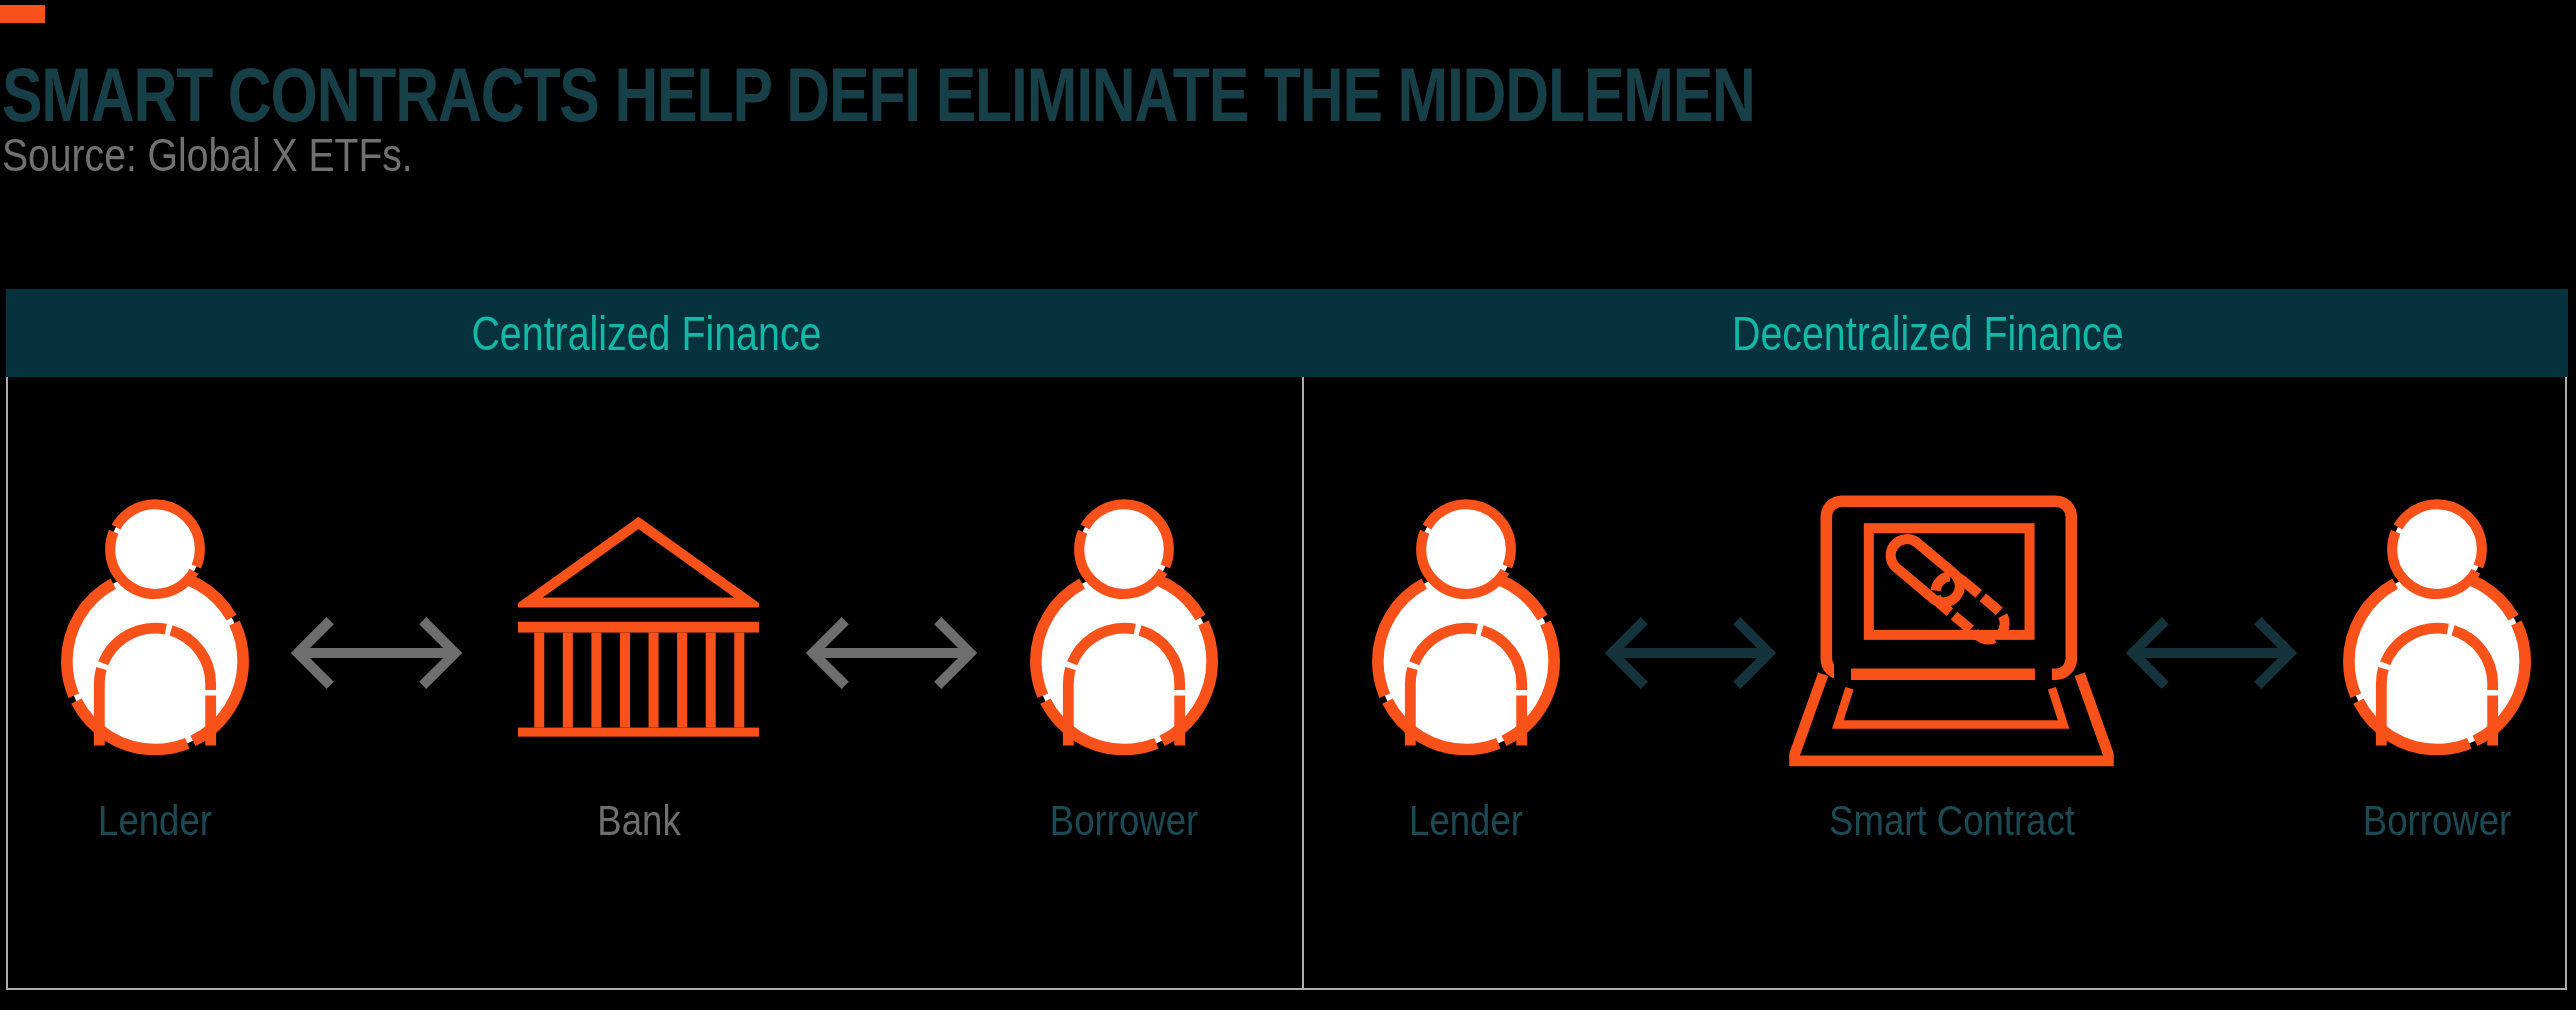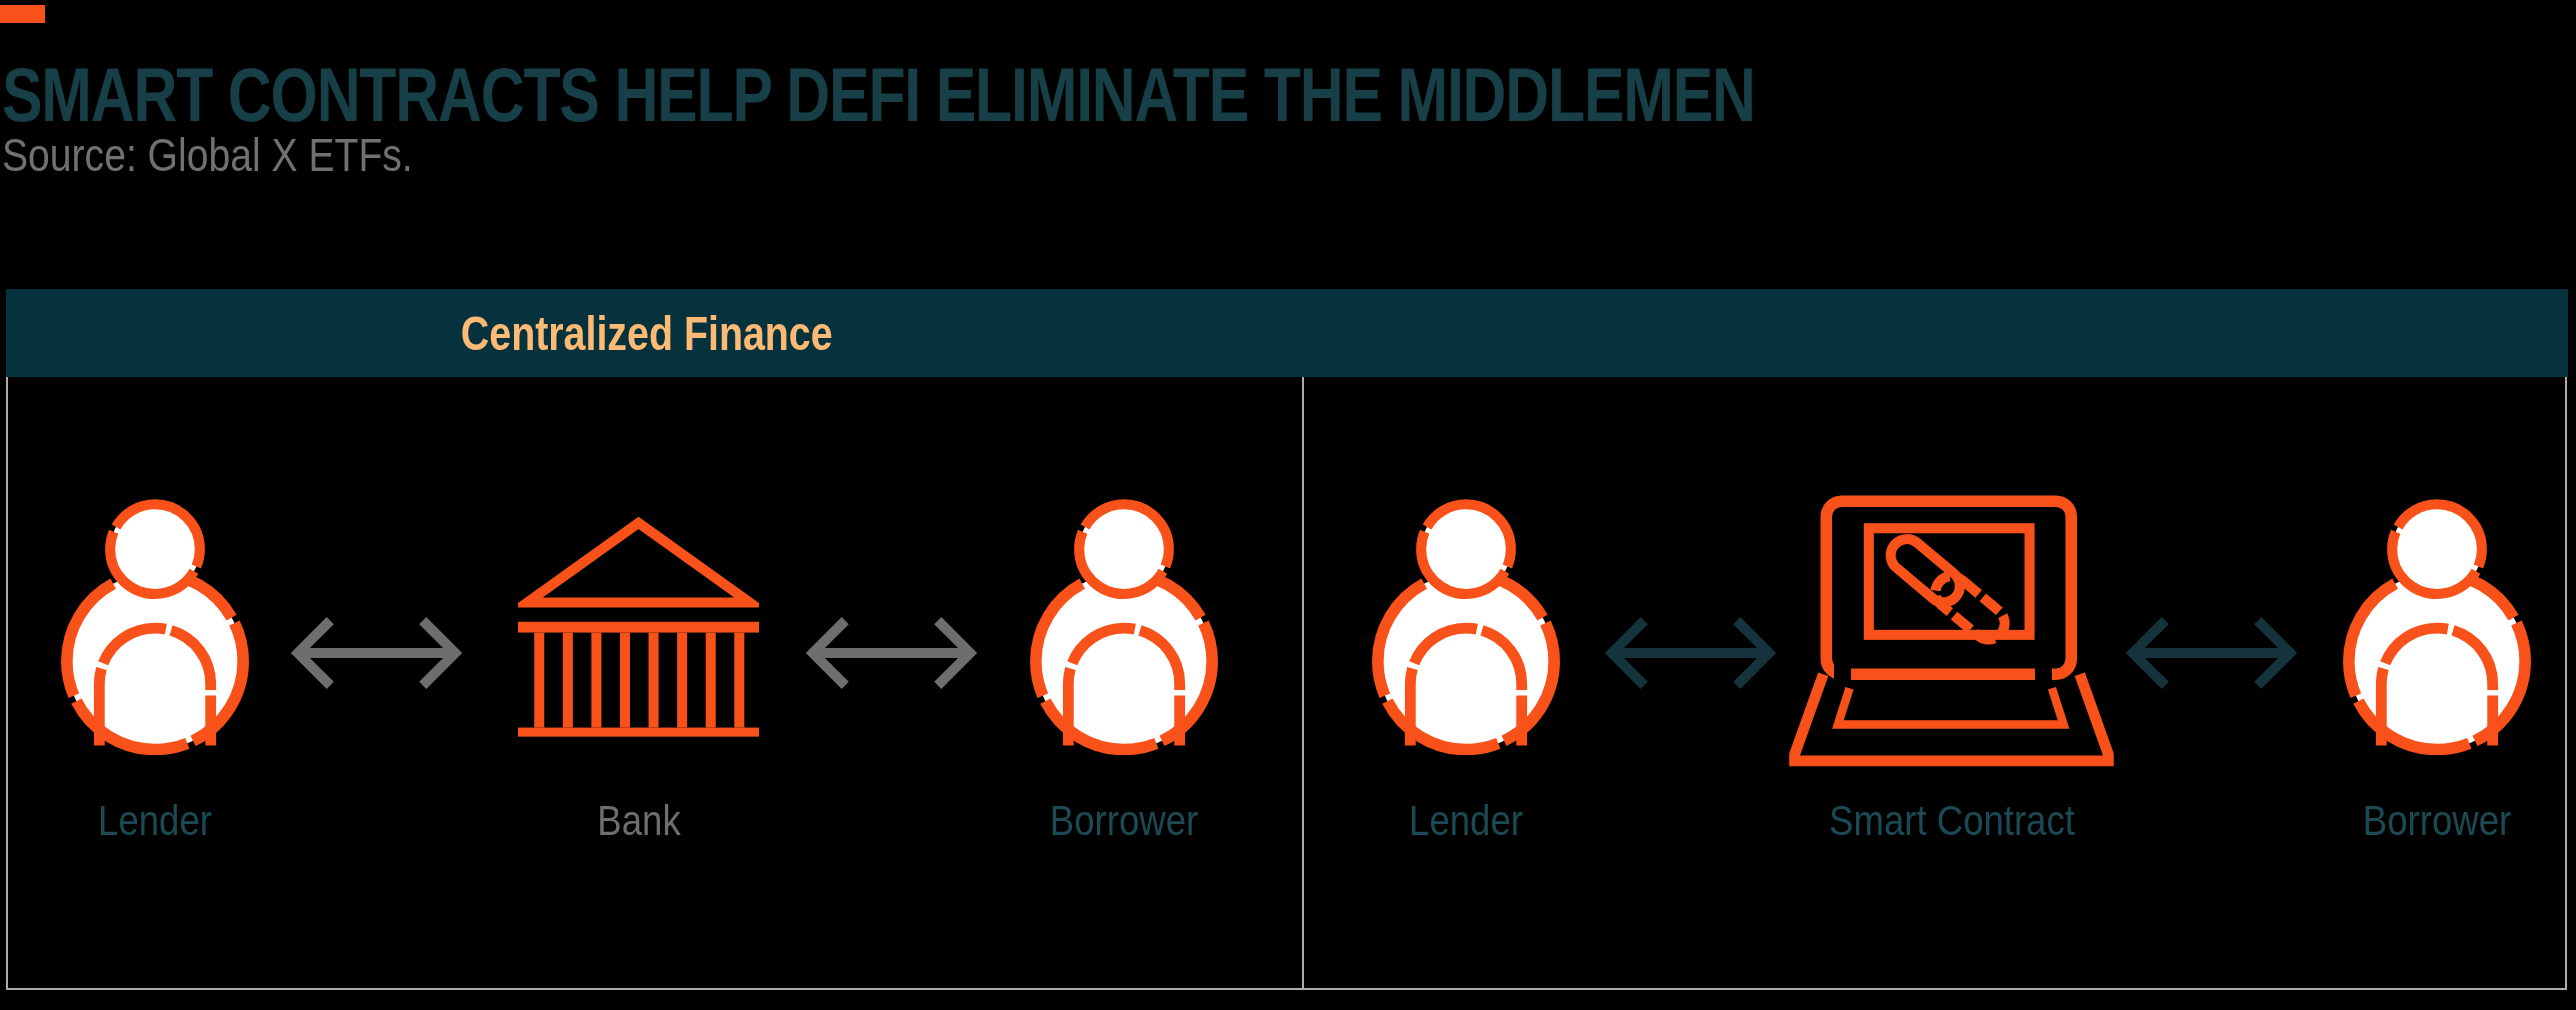--- a/index.html
+++ b/index.html
@@ -26,21 +26,21 @@
   }
   .figure{
     position:absolute;left:6.2px;top:289px;width:2562px;height:702px;
   }
   .bar{
     position:absolute;left:0;top:0;width:100%;height:88px;
     background:#05323C;display:flex;
   }
   .bar-cell{
     width:50%;display:flex;align-items:center;justify-content:center;
-    color:#fdba74;font-size:48px;font-weight:bold;
+    color:#14b8a6;font-size:48px;font-weight:normal;
   }
   .bar-cell span{transform:scaleX(0.82);white-space:nowrap;}
   .panels{
     position:absolute;left:0;top:88px;width:2557px;height:611px;
     background:#000;
     border-left:2.3px solid #ACACAC;
     border-right:2.3px solid #ACACAC;
     border-bottom:2.3px solid #ACACAC;
   }
   .divider{
@@ -114,20 +114,23 @@
 
   <h1 class="title">SMART CONTRACTS HELP DEFI ELIMINATE THE MIDDLEMEN</h1>
 
   <div class="source">Source: Global X ETFs.</div>
 
   <div class="figure">
     <div class="bar">
       <div class="bar-cell">
         <span>Centralized Finance</span>
       </div>
+      <div class="bar-cell">
+        <span>Decentralized Finance</span>
+      </div>
     </div>
     <div class="panels"></div>
     <div class="divider"></div>
   </div>
 
   <svg class="icon" style="left:56px;top:498px;width:198px;height:257px" viewBox="0 0 256 332" width="198" height="257">
       <use href="#sym-person"></use>
     </svg>
 
   <svg class="icon arrow-gray" style="left:284px;top:616px;width:185px;height:74px" viewBox="0 0 240 96" width="185" height="74">

